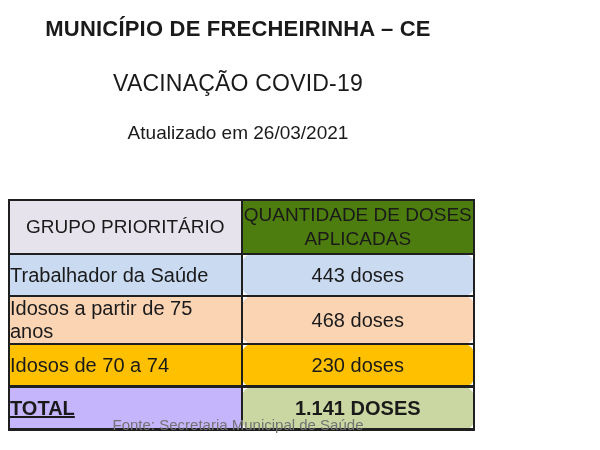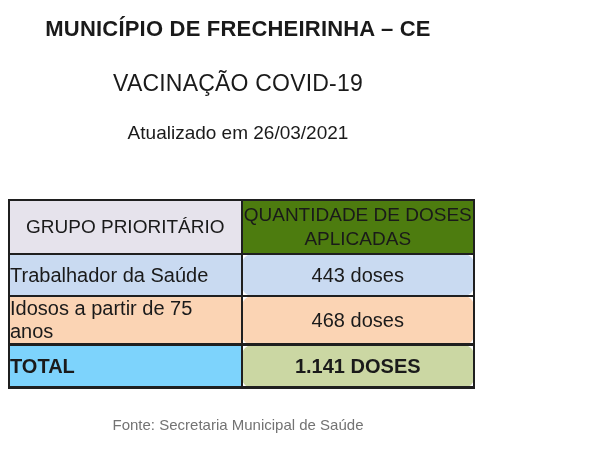--- a/index.html
+++ b/index.html
@@ -87,20 +87,24 @@
   </thead>
   <tbody>
     <tr>
       <td class="cell-group" style="background-color: rgb(201, 218, 241);">Trabalhador da Saúde</td>
       <td class="cell-doses" style="background-color: rgb(201, 218, 241);">443 doses</td>
     </tr>
     <tr>
       <td class="cell-group" style="background-color: rgb(251, 212, 180);">Idosos a partir de 75 anos</td>
       <td class="cell-doses" style="background-color: rgb(251, 212, 180);">468 doses</td>
     </tr>
+    <tr>
+      <td class="cell-group" style="background-color: rgb(255, 192, 0);">Idosos de 70 a 74</td>
+      <td class="cell-doses" style="background-color: rgb(255, 192, 0);">230 doses</td>
+    </tr>
     <tr class="total-row">
-      <td class="cell-group" style="background-color: #7dd3fc;">TOTAL</td>
+      <td class="cell-group" style="background-color: #c4b5fd; text-decoration: underline;">TOTAL</td>
       <td class="cell-doses" style="background-color: rgb(203, 215, 163);">1.141 DOSES</td>
     </tr>
   </tbody>
 </table>
 
 <div class="abs source-note">Fonte: Secretaria Municipal de Saúde</div>
 
 </body></html>

